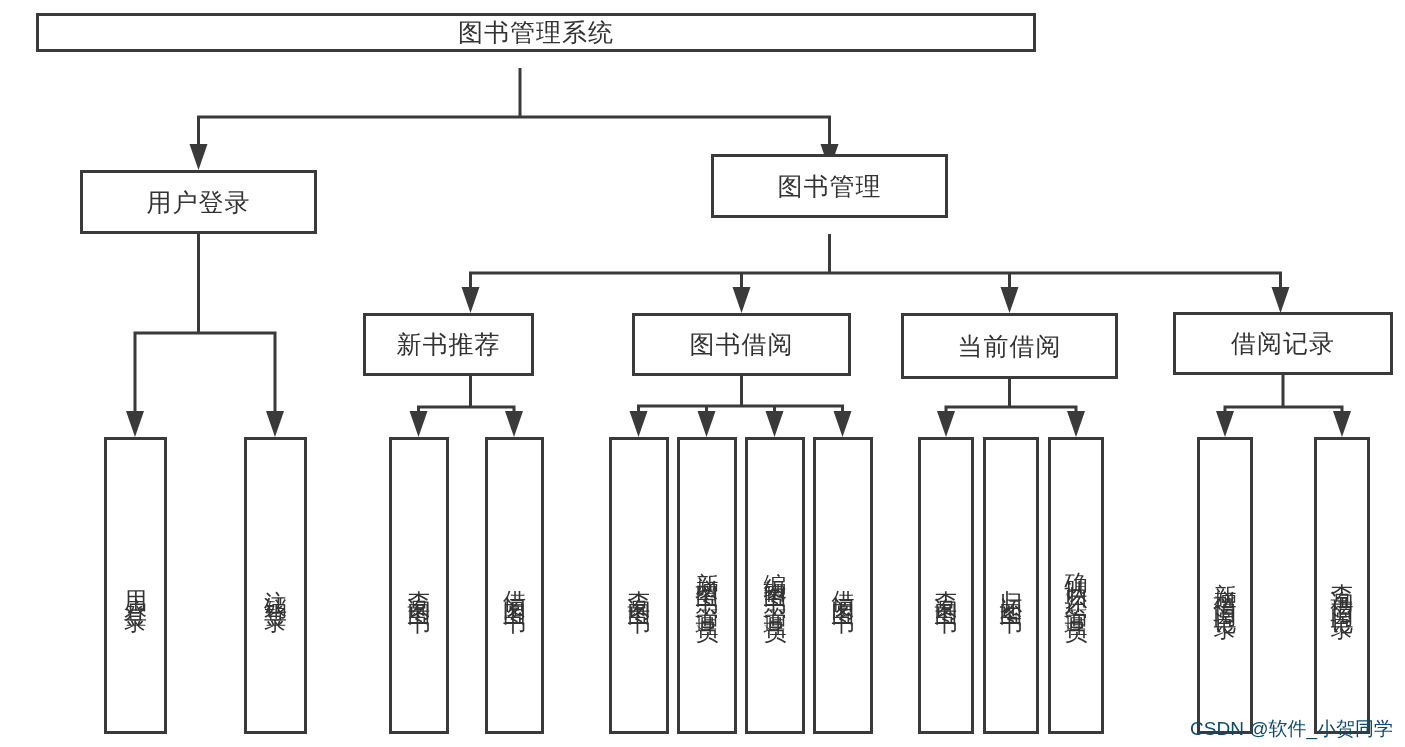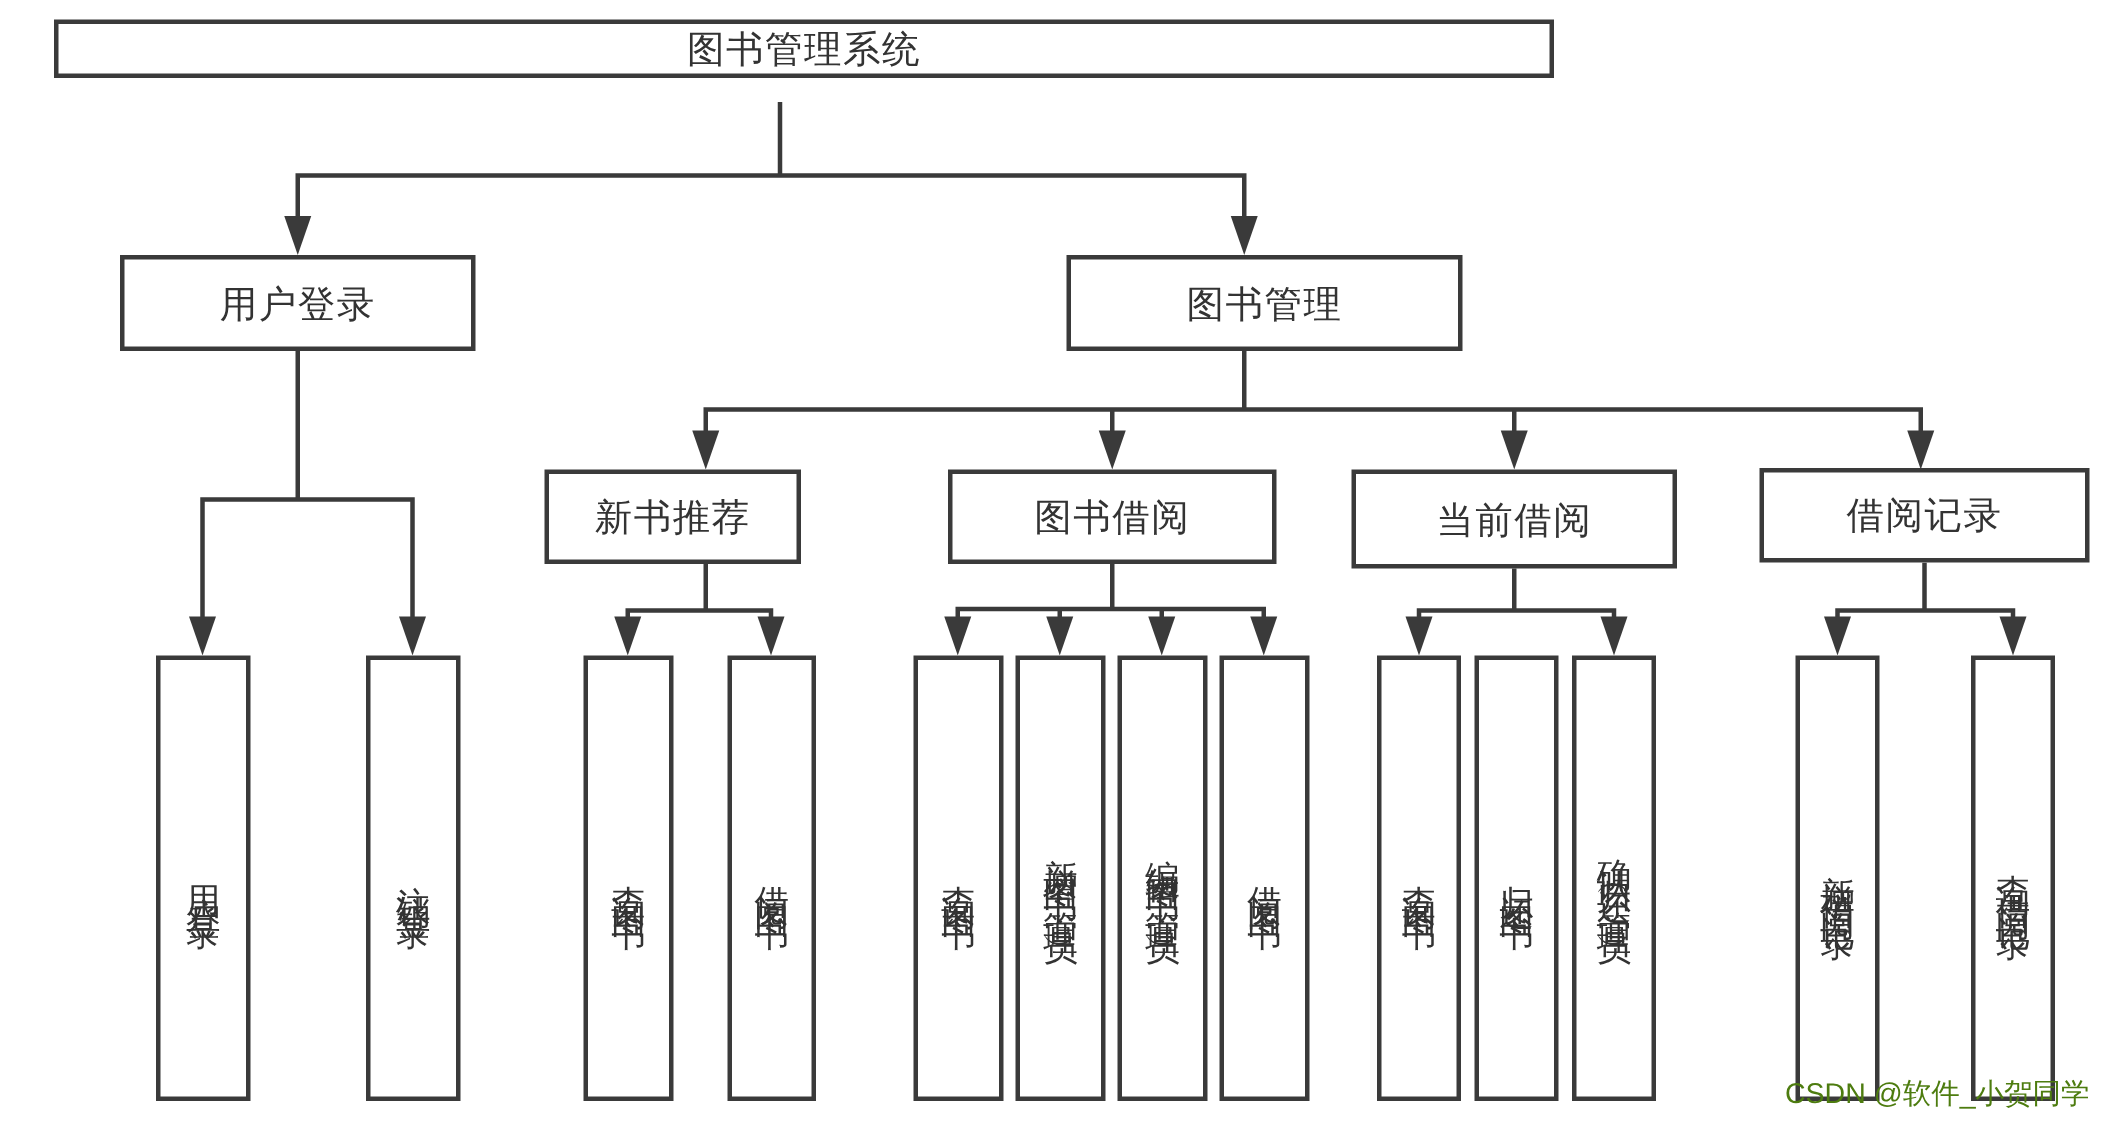--- a/index.html
+++ b/index.html
@@ -43,21 +43,21 @@
     text-orientation: mixed;
     font-size: 23px;
     letter-spacing: 7px;
     line-height: 1;
     white-space: nowrap;
   }
   
   #n-root        { left: 36px;   top: 13px;  width: 1000px; height: 39px; }
   
   #n-user-login  { left: 80px;   top: 170px; width: 237px;  height: 64px; }
-  #n-book-mgmt   { left: 711px;  top: 170px; width: 264px;  height: 64px; }
+  #n-book-mgmt   { left: 711px;  top: 154px; width: 237px;  height: 64px; }
   
   #n-newbook     { left: 363px;  top: 313px; width: 171px;  height: 63px; }
   #n-bookborrow  { left: 632px;  top: 313px; width: 219px;  height: 63px; justify-content: center; }
   #n-curborrow   { left: 901px;  top: 313px; width: 217px;  height: 66px; }
   #n-records     { left: 1173px; top: 312px; width: 220px;  height: 63px; }
   
   .leaf { top: 437px; height: 297px; }
   #l1  { left: 104px;  width: 63px; }
   #l2  { left: 244px;  width: 63px; }
   #l3  { left: 389px;  width: 60px; }
@@ -69,21 +69,21 @@
   #l9  { left: 918px;  width: 56px; }
   #l10 { left: 983px;  width: 56px; }
   #l11 { left: 1048px; width: 56px; }
   #l12 { left: 1197px; width: 56px; }
   #l13 { left: 1314px; width: 56px; }
   .watermark {
     position: absolute;
     right: 12px;
     bottom: 5px;
     font-size: 19px;
-    color: #4d7c0f;
+    color: #0c4a6e;
     white-space: nowrap;
     z-index: 5;
   }
 </style>
 </head>
 <body>
 
 <div class="stage">
 
   <svg class="connectors" viewBox="0 0 1405 747" xmlns="http://www.w3.org/2000/svg" aria-hidden="true">

